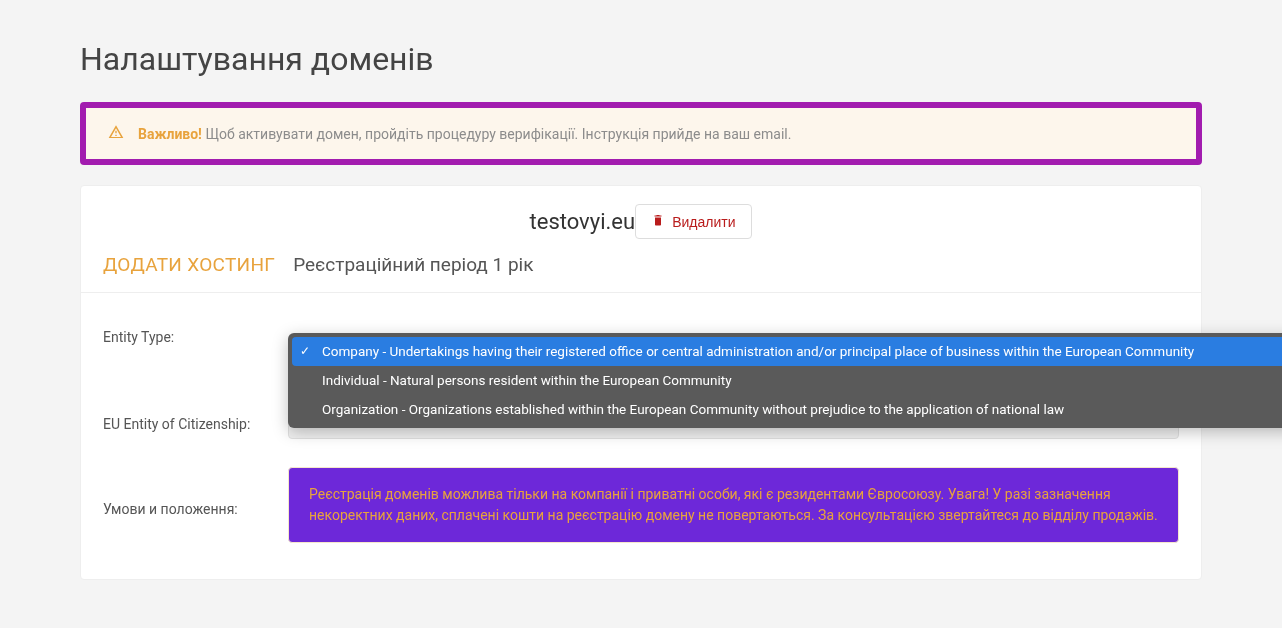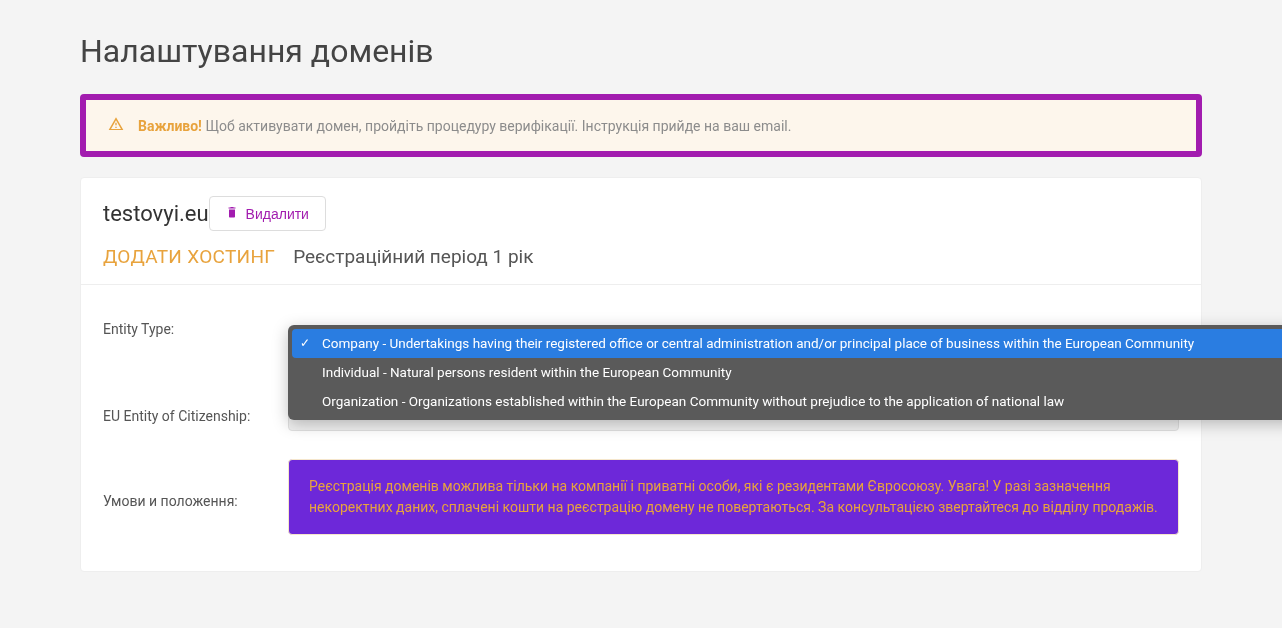--- a/index.html
+++ b/index.html
@@ -10,21 +10,21 @@
     body {
       font-family: -apple-system, BlinkMacSystemFont, "Segoe UI", Roboto, "Helvetica Neue", Arial, sans-serif;
       background: #f4f4f4;
       color: #333;
       width: 1282px;
       height: 628px;
       overflow: hidden;
     }
     .container {
       max-width: 1122px;
-      margin: 4px auto;
+      margin: 12px auto;
       padding: 0;
     }
     .page-title {
       font-size: 32px;
       font-weight: 400;
       color: #444;
       padding: 28px 0 24px 0;
     }
     .alert-warning {
       background: #fdf6ec;
@@ -53,36 +53,36 @@
       border-radius: 4px;
       border: 1px solid #eee;
       padding: 0;
     }
     .card-header {
       padding: 18px 22px 16px 22px;
       border-bottom: 1px solid #eee;
     }
     .card-header-top {
       display: flex;
-      justify-content: flex-start;
+      justify-content: center;
       align-items: center;
       margin-bottom: 14px;
     }
     .domain-name {
       font-size: 22px;
       font-weight: 400;
       color: #333;
     }
     .delete-btn {
       background: #fff;
       border: 1px solid #ddd;
       border-radius: 4px;
       padding: 8px 16px;
       font-size: 14px;
-      color: #a21caf;
+      color: #b91c1c;
       cursor: pointer;
       display: flex;
       align-items: center;
       gap: 8px;
     }
     .card-header-bottom {
       display: flex;
       gap: 18px;
       font-size: 19px;
       align-items: center;

